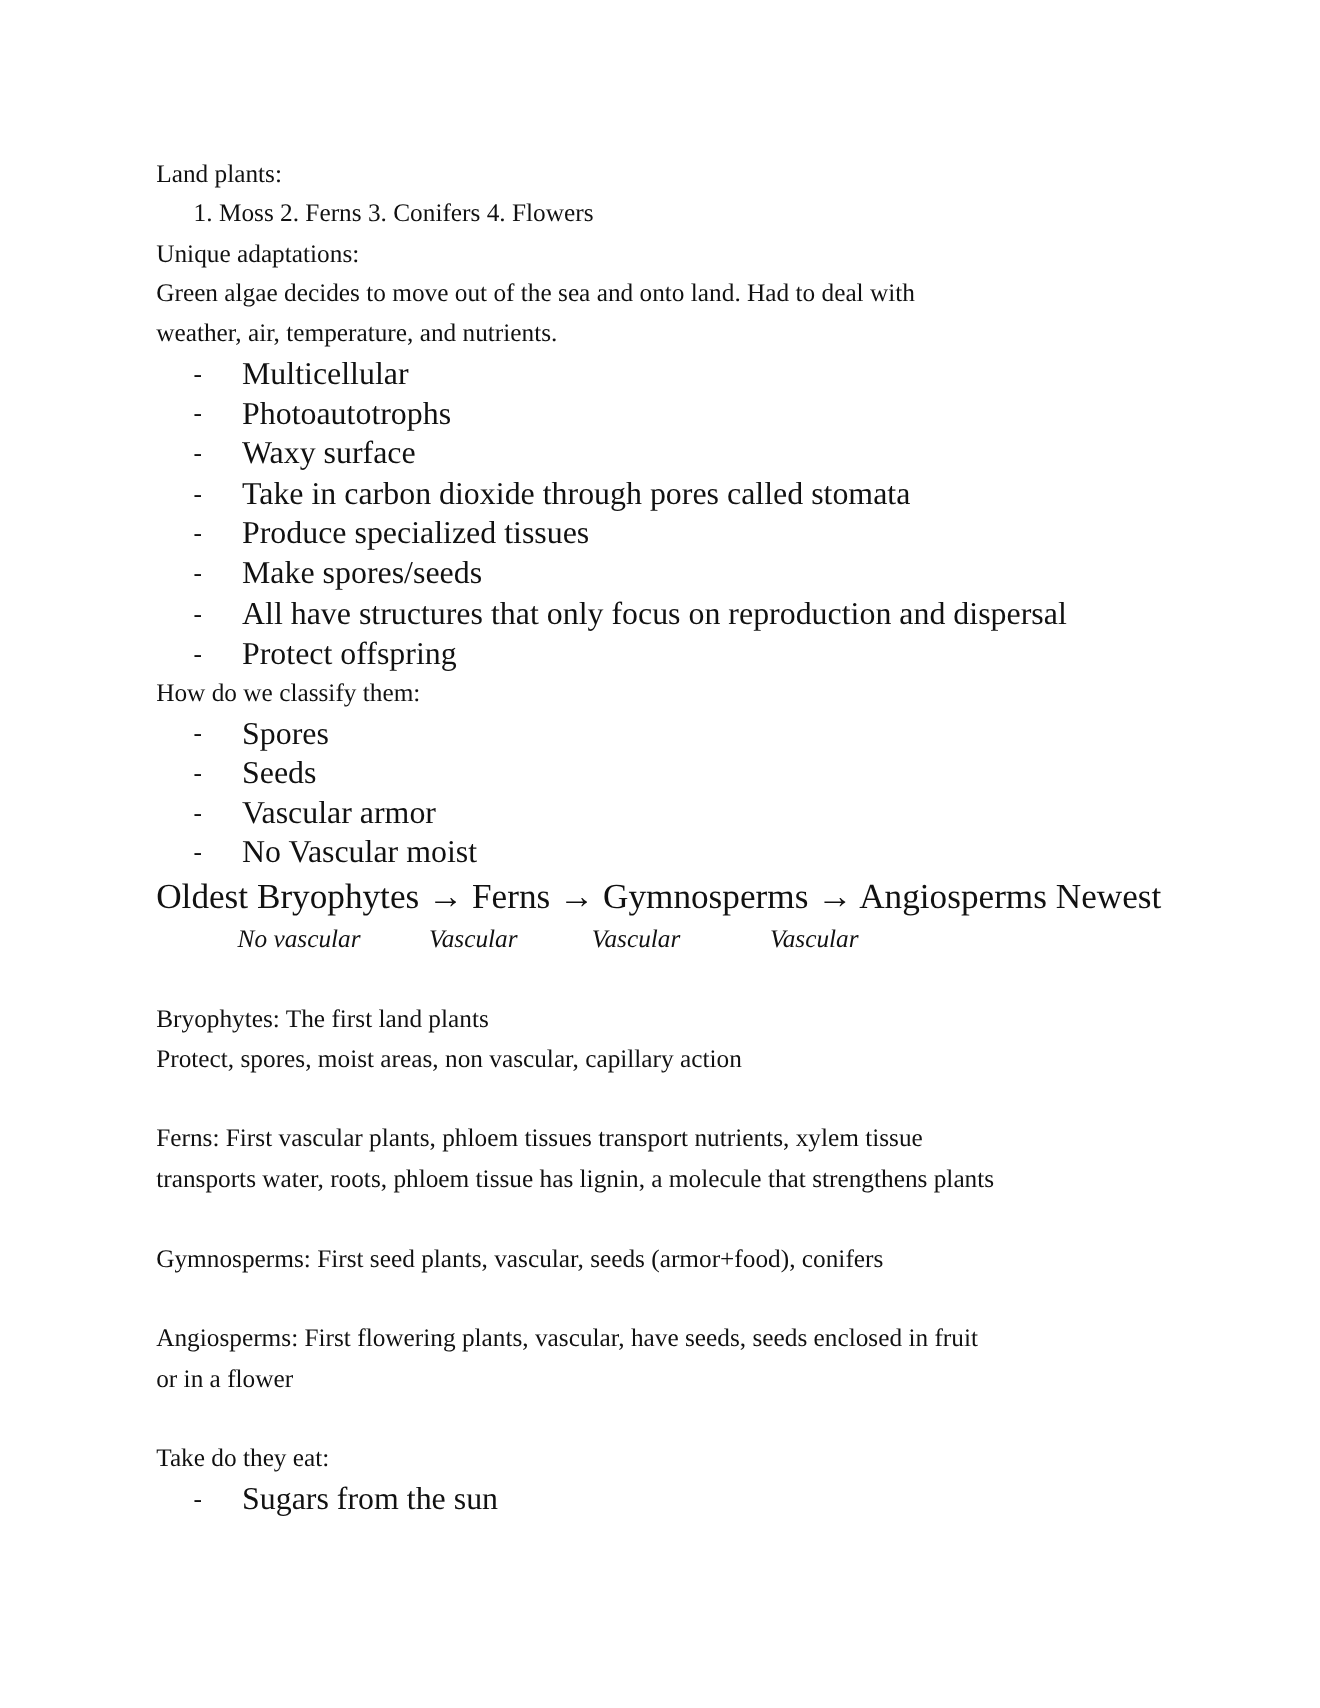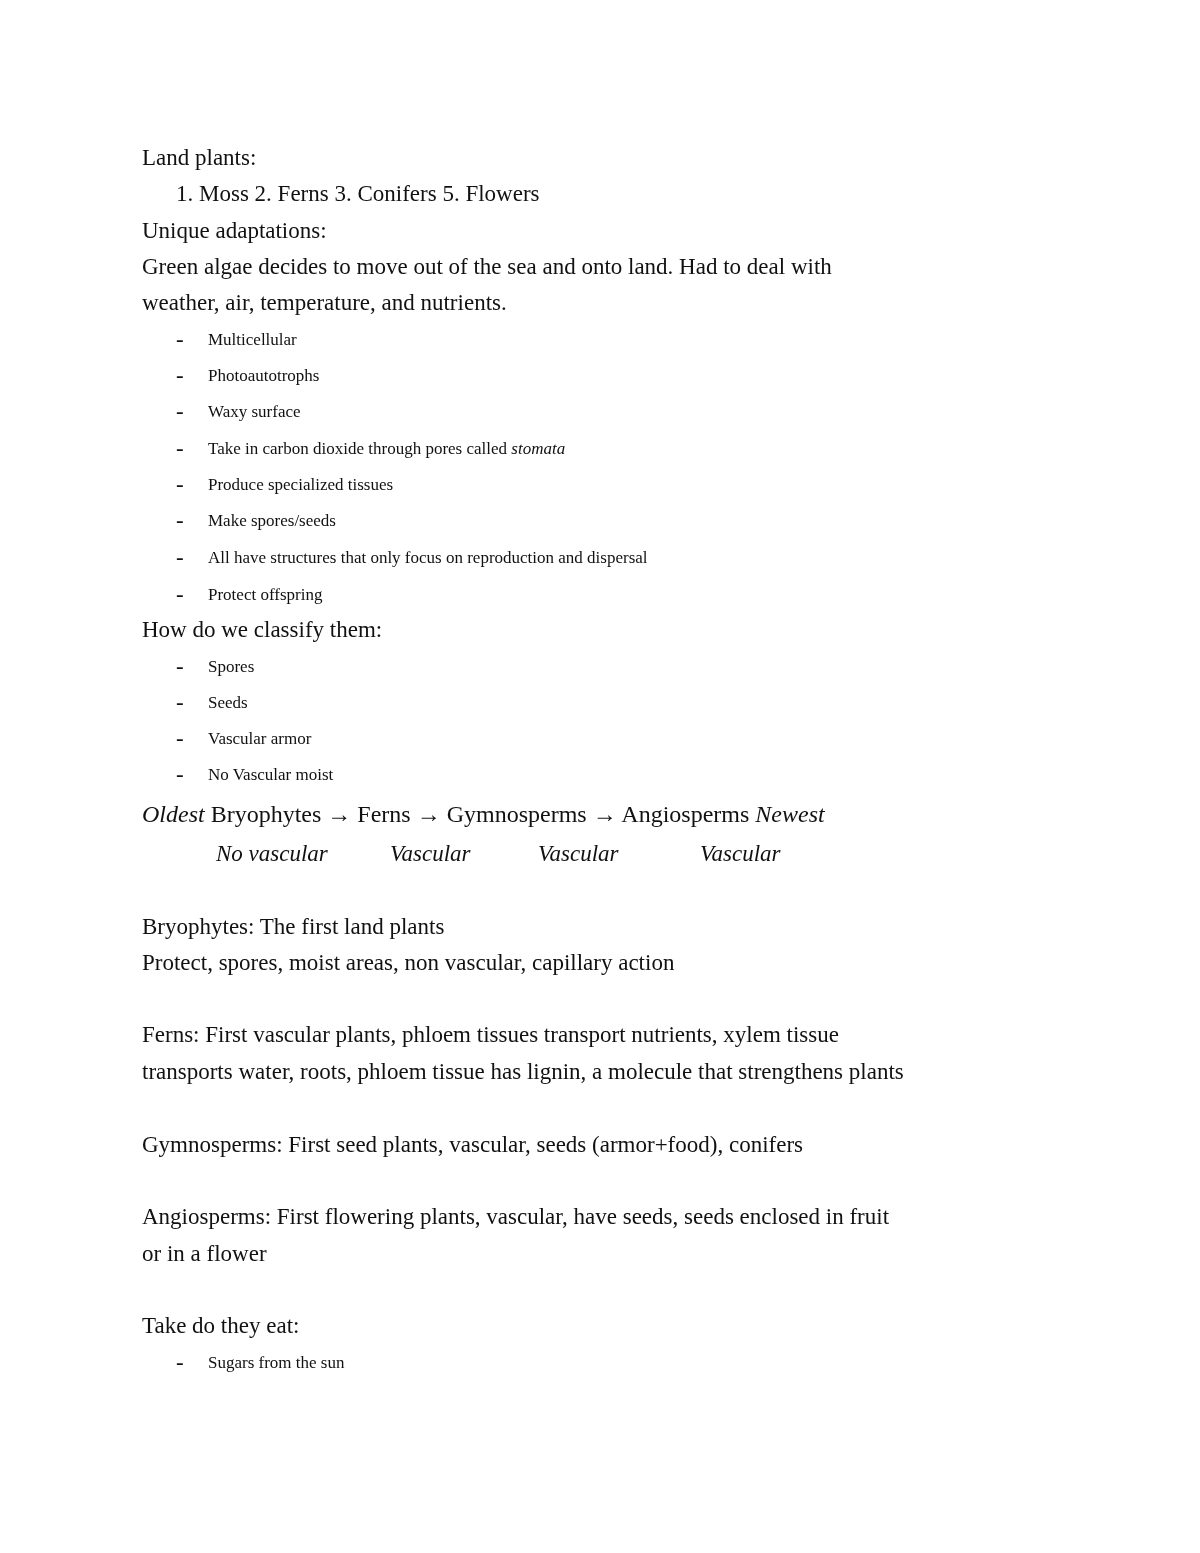--- a/index.html
+++ b/index.html
@@ -1,31 +1,31 @@
 <!DOCTYPE html>
 <html><head>
 <meta charset="utf-8">
 <style>
   html, body { margin:0; padding:0; background:#ffffff; }
   body { width:1200px; height:1553px; position:relative; overflow:hidden;
          font-family:"Liberation Serif", "DejaVu Serif", serif; color:#111; }
   .page { position:absolute; left:0; top:0; width:1200px; height:1553px; }
   .line { position:absolute; left:142px; font-size:23px; line-height:36px; white-space:nowrap; }
   .bullet { position:absolute; left:176px; font-size:23px; line-height:36px; }
-  .btext { position:absolute; left:208px; font-size:17px; line-height:36px; white-space:nowrap; }
-  .it { font-style:italic; }
+  .btext { position:absolute; left:220px; font-size:29px; line-height:36px; white-space:nowrap; }
+  .it { }
   .vlabel { position:absolute; font-size:23px; line-height:36px; white-space:nowrap;font-style:italic; }
 </style>
 </head>
 <body>
 
 <div class="page">
 
   <div class="line" style="top:140px">Land plants:</div>
-  <div class="line" style="top:176px;left:176px">1.  Moss 2. Ferns 3. Conifers 5. Flowers</div>
+  <div class="line" style="top:176px;left:176px">1.  Moss 2. Ferns 3. Conifers 4. Flowers</div>
   <div class="line" style="top:213px">Unique adaptations:</div>
   <div class="line" style="top:249px">Green algae decides to move out of the sea and onto land. Had to deal with</div>
   <div class="line" style="top:285px">weather, air, temperature, and nutrients.</div>
 
   <div>
     <span class="bullet" style="top:322px">-</span>
     <span class="btext" style="top:322px"> Multicellular</span>
 
     <span class="bullet" style="top:358px">-</span>
     <span class="btext" style="top:358px">Photoautotrophs</span>
@@ -58,21 +58,21 @@
     <span class="bullet" style="top:685px">-</span>
     <span class="btext" style="top:685px">Seeds</span>
 
     <span class="bullet" style="top:721px">-</span>
     <span class="btext" style="top:721px">Vascular armor</span>
 
     <span class="bullet" style="top:757px">-</span>
     <span class="btext" style="top:757px">No Vascular moist</span>
   </div>
 
-  <div class="line" style="top:796px;font-size:24px"><span class="it">Oldest</span><span> Bryophytes → Ferns → Gymnosperms → Angiosperms </span><span class="it">Newest</span></div>
+  <div class="line" style="top:796px;font-size:32px"><span class="it">Oldest</span><span> Bryophytes → Ferns → Gymnosperms → Angiosperms </span><span class="it">Newest</span></div>
 
   <div>
     <span class="vlabel" style="top:836px;left:216px">No vascular</span>
     <span class="vlabel" style="top:836px;left:390px">Vascular</span>
     <span class="vlabel" style="top:836px;left:538px">Vascular</span>
     <span class="vlabel" style="top:836px;left:700px">Vascular</span>
   </div>
 
   <div class="line" style="top:909px">Bryophytes: The first land plants</div>
   <div class="line" style="top:945px">Protect, spores, moist areas, non vascular, capillary action</div>

